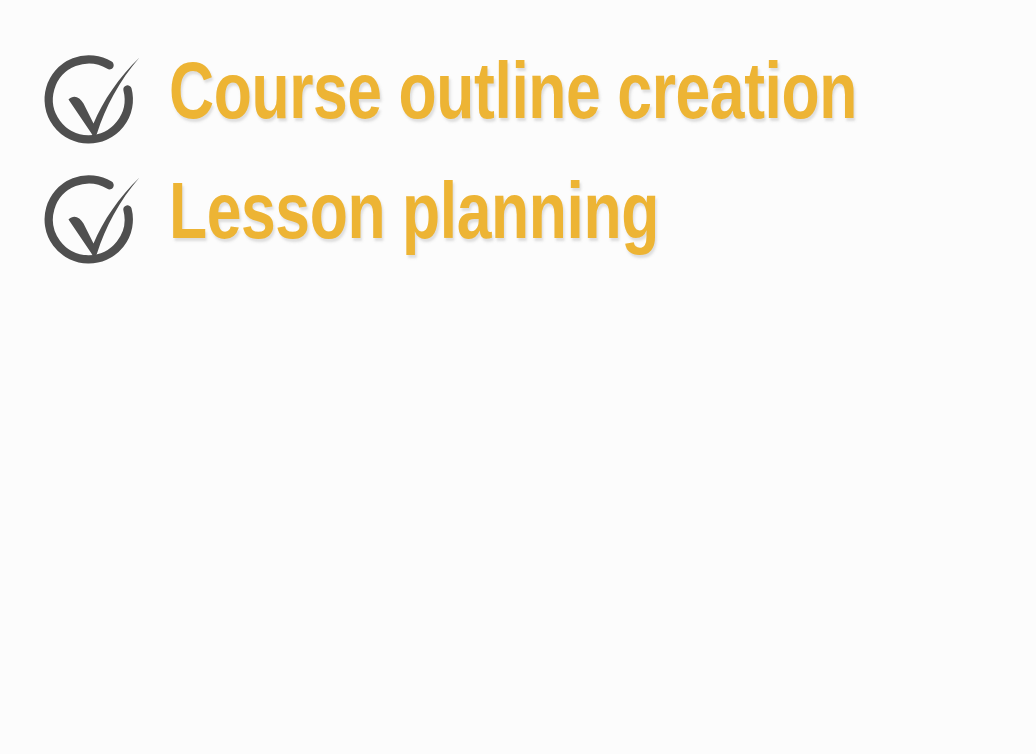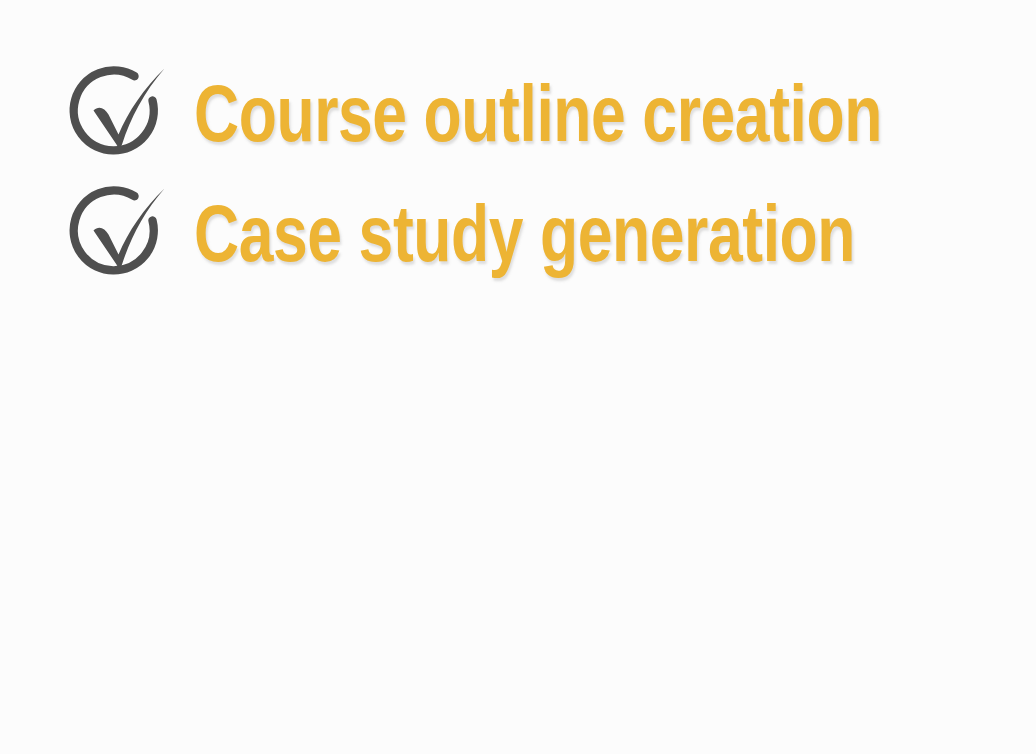--- a/index.html
+++ b/index.html
@@ -25,23 +25,23 @@
 
   #checklist {
     position: absolute;
     left: 0;
     top: 55px;
     width: 1036px;
   }
 
   .checklist-item {
     display: flex;
-    align-items: center;
+    align-items: flex-start;
     height: 120px;
-    padding-left: 72px;
+    padding-left: 47px;
     box-sizing: border-box;
   }
 
   .check-icon {
     flex: 0 0 auto;
     width: 96px;
     height: 102px;
     display: block;
     margin-right: 26px;
     margin-top: -4px;
@@ -78,26 +78,26 @@
       <span class="check-icon">
         <svg viewBox="0 0 96 102" xmlns="http://www.w3.org/2000/svg">
           <path d="M62.5 14.2 A40 40 0 1 0 80.5 38.5" fill="none" stroke="#4f4f4f" stroke-width="8.4" stroke-linecap="round"></path>
           <path d="M21.5 48.5 C26.5 43.5 32.5 45.5 36.5 52.5 L46.5 72.5 C56 50 72 26 92.5 6.5 C72 30 58.5 56 50 82.5 C49 85.5 45.5 85.5 44.5 82.5 Z" fill="#4f4f4f"></path>
         </svg>
       </span>
       <span class="item-label" style="color: rgb(237, 180, 52);">Course outline creation</span>
     </div>
 
 
-
-
     <div class="checklist-item">
       <span class="check-icon">
         <svg viewBox="0 0 96 102" xmlns="http://www.w3.org/2000/svg">
           <path d="M62.5 14.2 A40 40 0 1 0 80.5 38.5" fill="none" stroke="#4f4f4f" stroke-width="8.4" stroke-linecap="round"></path>
           <path d="M21.5 48.5 C26.5 43.5 32.5 45.5 36.5 52.5 L46.5 72.5 C56 50 72 26 92.5 6.5 C72 30 58.5 56 50 82.5 C49 85.5 45.5 85.5 44.5 82.5 Z" fill="#4f4f4f"></path>
         </svg>
       </span>
-      <span class="item-label" style="color: rgb(237, 180, 52);">Case study generation</span>
+      <span class="item-label" style="color: rgb(237, 180, 52);">Lesson planning</span>
     </div>
+
+
 
   </div>
 </div>
 
 </body></html>

